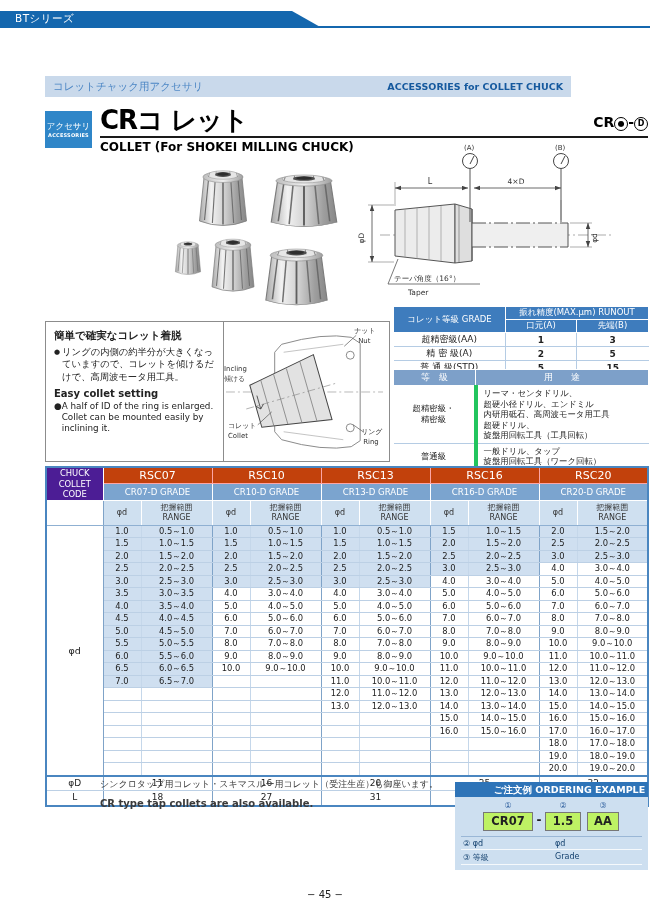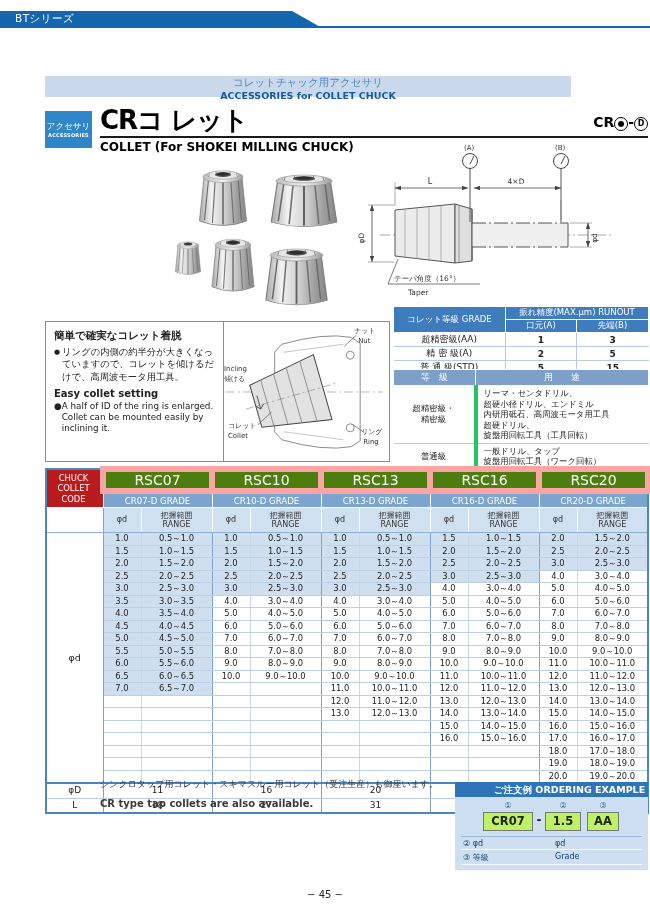--- a/index.html
+++ b/index.html
@@ -8,21 +8,21 @@
   .abs{position:absolute;}
 
   
   .topbar{top:11px;left:0;width:322px;height:17px;background:#1467ae;
           clip-path:polygon(0 0,292px 0,322px 100%,0 100%);}
   .topbar-text{top:12px;left:15px;color:#fff;font-size:10.5px;letter-spacing:.5px;}
   .topbar-line{top:26px;left:0;width:650px;height:2px;background:#1467ae;}
 
   
   .band{top:76px;left:45px;width:526px;height:21px;background:#c9d9eb;
-        display:flex;align-items:center;justify-content:space-between;box-sizing:border-box;padding:0 8px;flex-direction:column;}
+        display:flex;align-items:center;justify-content:space-between;box-sizing:border-box;padding:0 8px;}
   .band-left{color:#4a85c4;font-size:10.5px;}
   .band-right{color:#15599e;font-size:9.5px;font-weight:bold;}
 
   
   .cat-box{top:111px;left:45px;width:47px;height:37px;background:#2f86c8;color:#fff;
            display:flex;flex-direction:column;align-items:center;justify-content:center;line-height:1.2;}
   .cat-jp{font-size:8.5px;}
   .cat-en{font-size:5px;font-weight:bold;letter-spacing:.2px;}
   .page-title{top:103px;left:100px;font-size:26px;font-weight:bold;letter-spacing:-1px;color:#000;}
   .title-rule{top:136px;left:100px;width:548px;height:2px;background:#1a1a1a;}
@@ -54,23 +54,23 @@
   .use-table{top:369px;left:393px;width:255px;border-bottom:2px solid #b5cce4;}
   .use-table th{background:#7da0c9;color:#fff;font-weight:normal;font-size:9px;height:15px;
                 border:1px solid #fff;padding:0;}
   .use-table td{font-size:8.4px;vertical-align:middle;border-bottom:1px solid #b5cce4;padding:2px 0;}
   .use-table .ut-grade{text-align:center;white-space:pre-line;line-height:1.3;border-right:4px solid #22c55e;}
   .use-table .ut-use{padding-left:6px;white-space:pre-line;line-height:1.25;}
 
   
   .collet-table{top:466px;left:45px;width:603px;border:2px solid #4a86c0;}
   .collet-table th{padding:0;font-weight:normal;}
-  .row-chuck th{background:#4d7c0f;color:#fff;font-size:14px;height:13px;border:6px solid #fca5a5;}
+  .row-chuck th{background:#c2410c;color:#fff;font-size:11px;height:13px;border:1px solid #fca5a5;}
   .row-grade th{background:#7ba4cf;color:#fff;font-size:8.6px;height:13px;border:1px solid #fff;}
-  .collet-table .corner{background:#b91c1c;color:#fff;font-size:8.4px;line-height:1.25;border:1px solid #fff;}
+  .collet-table .corner{background:#4c1d95;color:#fff;font-size:8.4px;line-height:1.25;border:1px solid #fff;}
   .row-sub th{background:#cfe0f0;color:#333;font-size:8px;height:24px;line-height:1.15;
               border:1px solid #fff;border-bottom:1px solid #8fb0d2;}
   .row-sub .subcorner{background:#fff;border:1px solid #fff;border-bottom:1px solid #8fb0d2;border-right:1px solid #7fa3c8;}
   .collet-table td{font-size:8.4px;text-align:center;height:11.5px;line-height:11px;padding:0;
                    border-bottom:1px solid #bcd0e5;color:#222;}
   .collet-table .c-phi{border-left:1px solid #7fa3c8;}
   .collet-table .c-range{border-left:1px solid #c5d7ea;}
   .collet-table .shade{background:#cfdff0;}
   .collet-table .side-label{background:#fff;font-size:9.5px;border-right:1px solid #7fa3c8;border-bottom:none;}
   .foot-row td{height:13.5px;font-size:9px;border-left:1px solid #7fa3c8;}

